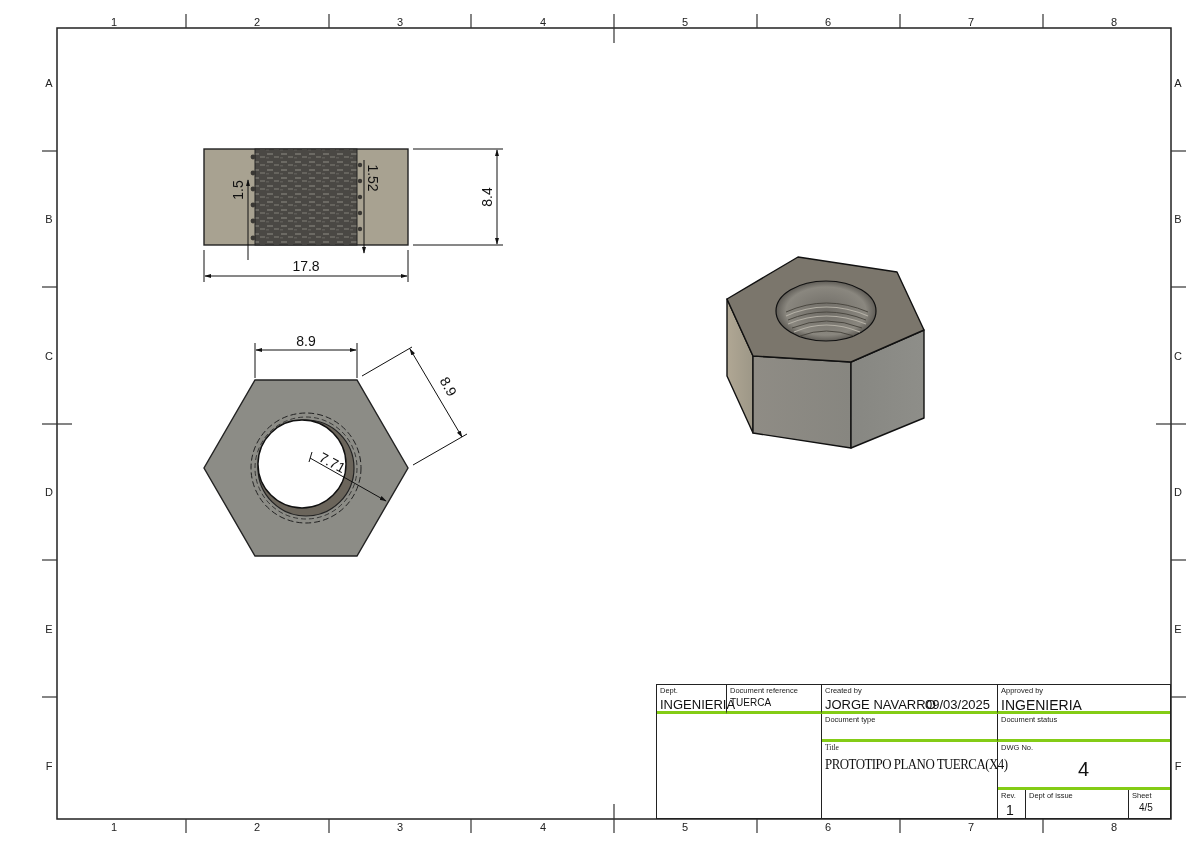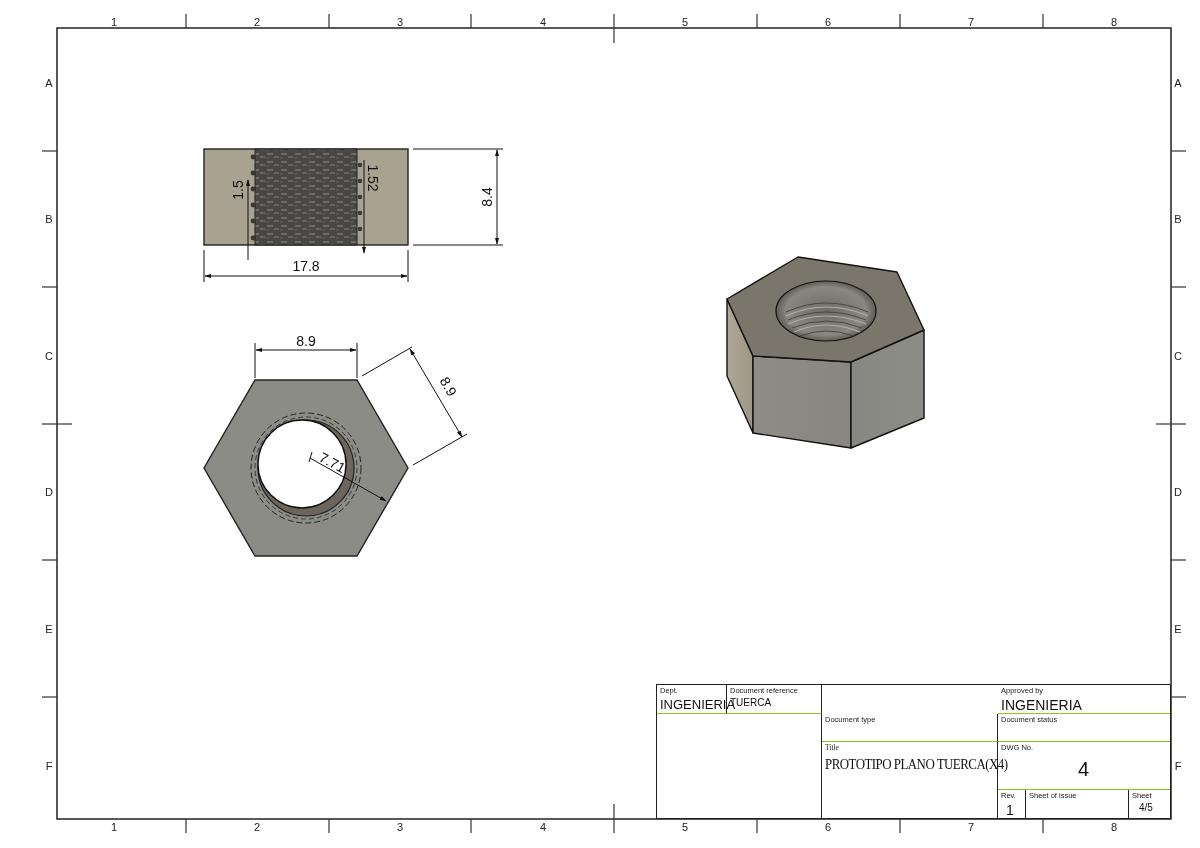--- a/index.html
+++ b/index.html
@@ -1,21 +1,21 @@
 <!DOCTYPE html>
 <html><head>
 <meta charset="utf-8">
 <style>
   html, body { margin: 0; padding: 0; background: #ffffff; }
   body { width: 1200px; height: 848px; position: relative; overflow: hidden; font-family: "Liberation Sans", sans-serif; color: #111; }
   #sheet { position: absolute; left: 0; top: 0; width: 1200px; height: 848px; }
   .lbl { font-family: "Liberation Sans", sans-serif; font-size: 11px; fill: #222; }
   .dim { font-family: "Liberation Sans", sans-serif; font-size: 14px; fill: #111; }
   .tb { position: absolute; left: 656px; top: 684px; width: 515px; height: 135px; box-sizing: border-box; border: 1.5px solid #222; background: #fff; }
-  .cell { position: absolute; box-sizing: border-box; border-right: 1px solid #222; border-bottom: 1px solid #84cc16; }
+  .cell { position: absolute; box-sizing: border-box; border-right: 1px solid #222; border-bottom: 3px solid #84cc16; }
   .cap { position: absolute; left: 3px; top: 1px; font-size: 7.5px; color: #222; white-space: nowrap; }
   .val { position: absolute; left: 3px; white-space: nowrap; color: #111; }
 </style>
 </head>
 <body>
 
 <svg id="sheet" width="1200" height="848" viewBox="0 0 1200 848" xmlns="http://www.w3.org/2000/svg">
   <defs>
     <pattern id="threadPat" width="14" height="8" patternUnits="userSpaceOnUse">
       <rect width="14" height="8" fill="#4a4844"></rect>
@@ -195,20 +195,25 @@
 <div class="tb">
 
   <div class="cell" style="left:0;top:0;width:70px;height:29px;">
     <span class="cap">Dept.</span>
     <span class="val" style="top:12px;font-size:13px;">INGENIERIA</span>
   </div>
   <div class="cell" style="left:70px;top:0;width:95px;height:29px;">
     <span class="cap">Document reference</span>
     <span class="val" style="top:12px;font-size:10px;">TUERCA</span>
   </div>
+  <div class="cell" style="left:165px;top:0;width:176px;height:29px;">
+    <span class="cap">Created by</span>
+    <span class="val" style="top:12px;font-size:13px;">JORGE NAVARRO</span>
+    <span class="val" style="left:103px;top:12px;font-size:13px;">09/03/2025</span>
+  </div>
   <div class="cell" style="left:341px;top:0;width:172px;height:29px;border-right:none;">
     <span class="cap">Approved by</span>
     <span class="val" style="top:12px;font-size:14px;">INGENIERIA</span>
   </div>
 
   <div class="cell" style="left:0;top:29px;width:165px;height:104px;border-bottom:none;"></div>
 
   <div class="cell" style="left:165px;top:29px;width:176px;height:28px;">
     <span class="cap">Document type</span>
     <span class="val" style="top:12px;font-size:13px;"></span>
@@ -225,20 +230,20 @@
   <div class="cell" style="left:341px;top:57px;width:172px;height:48px;border-right:none;">
     <span class="cap">DWG No.</span>
     <span class="val" style="left:80px;top:16px;font-size:20px;">4</span>
   </div>
 
   <div class="cell" style="left:341px;top:105px;width:28px;height:28px;border-bottom:none;">
     <span class="cap">Rev.</span>
     <span class="val" style="left:8px;top:12px;font-size:14px;">1</span>
   </div>
   <div class="cell" style="left:369px;top:105px;width:103px;height:28px;border-bottom:none;">
-    <span class="cap">Sheet of issue</span>
+    <span class="cap">Dept of issue</span>
     <span class="val" style="top:12px;font-size:13px;"></span>
   </div>
   <div class="cell" style="left:472px;top:105px;width:41px;height:28px;border-right:none;border-bottom:none;">
     <span class="cap">Sheet</span>
     <span class="val" style="left:10px;top:12px;font-size:10px;">4/5</span>
   </div>
 </div>
 
 </body></html>

